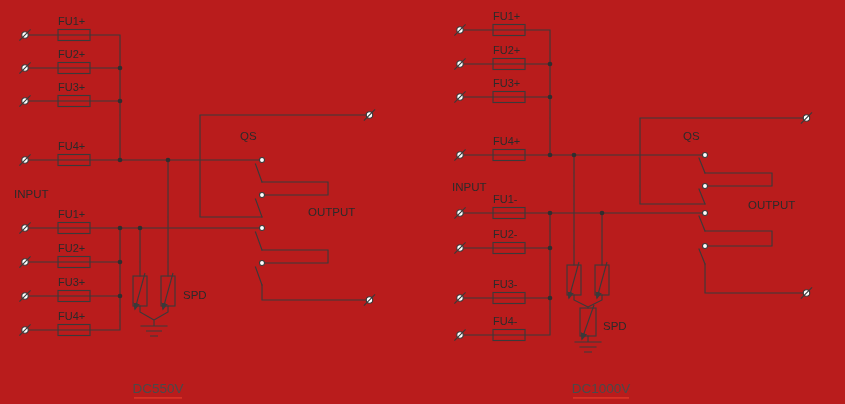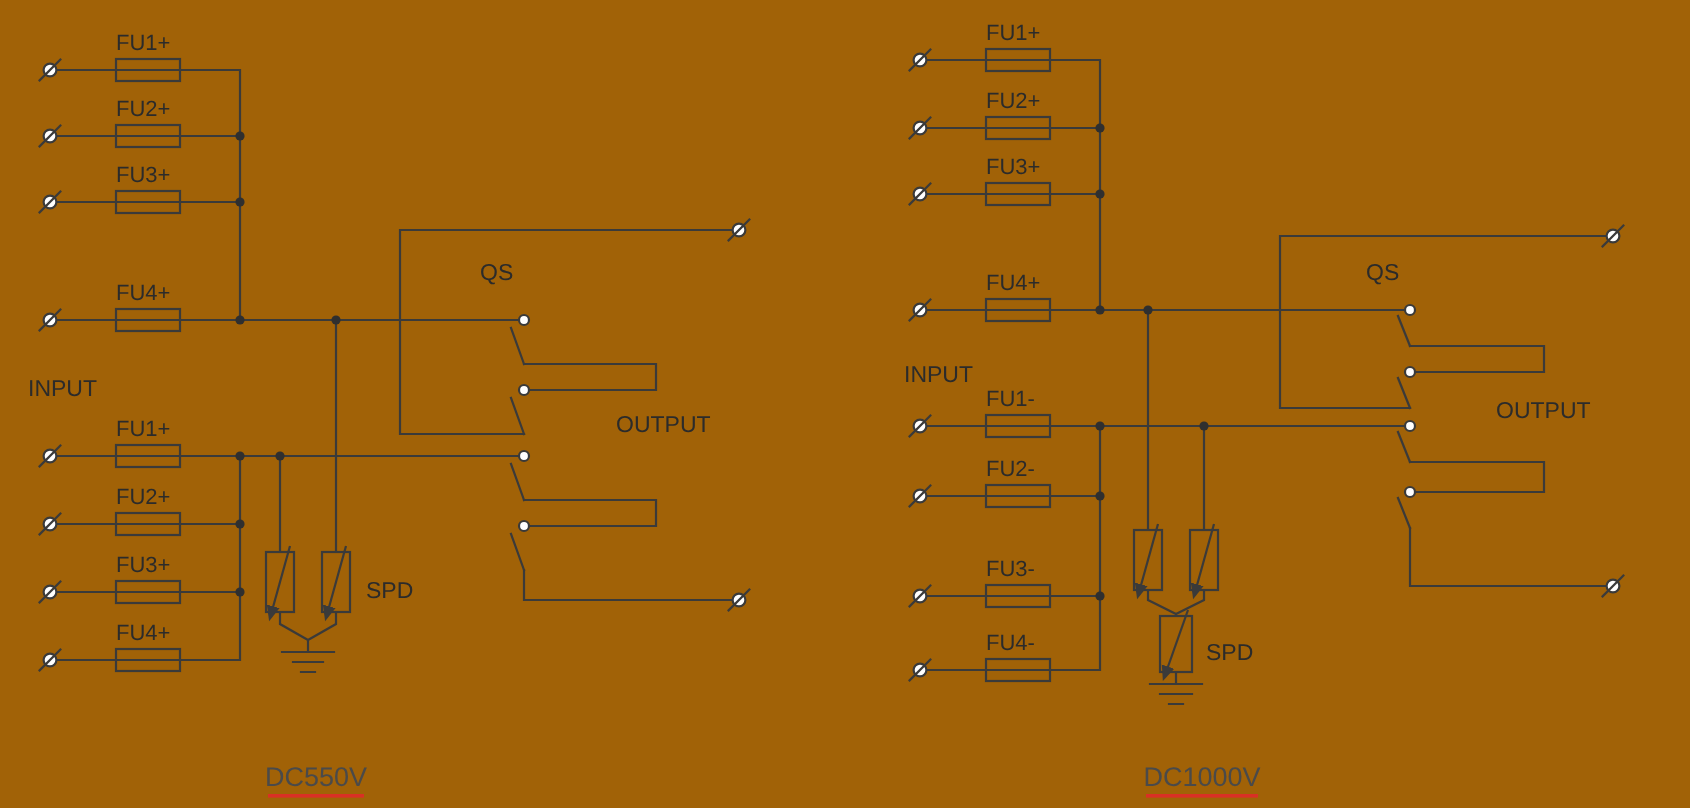--- a/index.html
+++ b/index.html
@@ -1,16 +1,16 @@
 <!DOCTYPE html>
 <html><head>
 <meta charset="utf-8">
 <style>
   html,body{margin:0;padding:0;background:#ffffff;}
-  .canvas{position:relative;width:845px;height:404px;background:#a16207;font-family:"Liberation Sans",sans-serif;}
+  .canvas{position:relative;width:845px;height:404px;background:#b91c1c;font-family:"Liberation Sans",sans-serif;}
   svg{display:block;}
   .wire{fill:none;stroke:#3a3a3a;stroke-width:1.1;stroke-linecap:square;}
   .box{fill:none;stroke:#3a3a3a;stroke-width:1.1;}
   .term{fill:#ffffff;stroke:#3a3a3a;stroke-width:1.1;}
   .contact{fill:#ffffff;stroke:#3a3a3a;stroke-width:1.1;}
   .dot{fill:#2f2f2f;stroke:none;}
   .lbl{font-size:11px;fill:#2b2b2b;}
   .lbl2{font-size:11.5px;fill:#2b2b2b;}
   .cap{font-size:13.5px;fill:#4a4a4a;}
   .arrowline{fill:none;stroke:#3a3a3a;stroke-width:1.1;marker-end:url(#arrowhead);}

